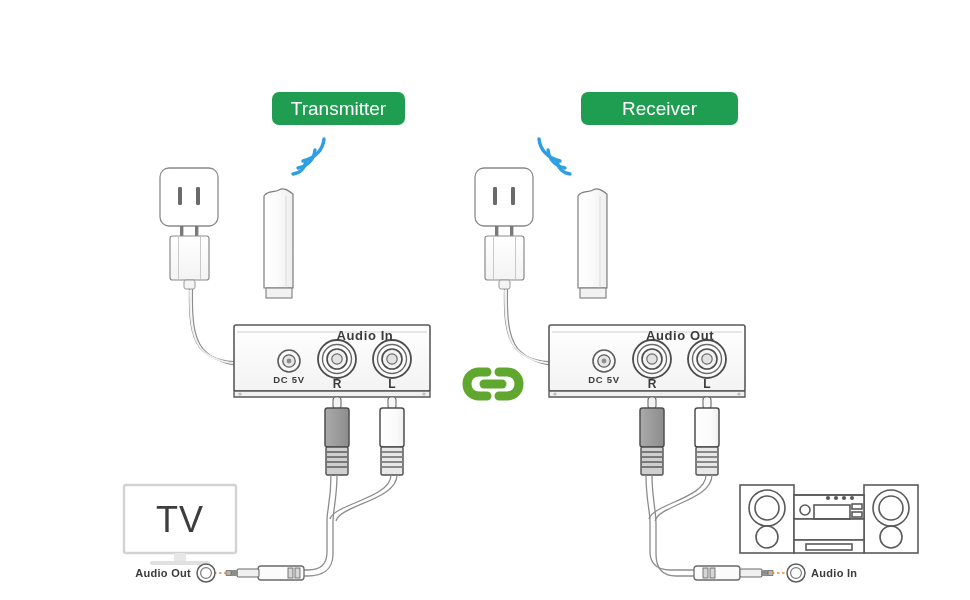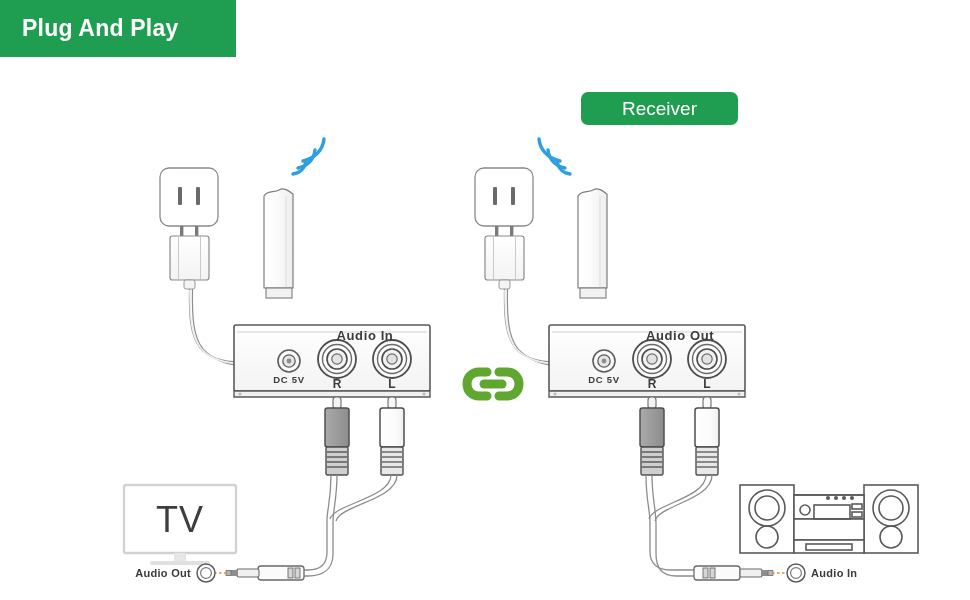--- a/index.html
+++ b/index.html
@@ -75,24 +75,24 @@
   .lbl-small { font-size: 9.5px; font-weight: bold; letter-spacing: 0.7px; }
   .lbl-rl { font-size: 12px; font-weight: bold; }
   .lbl-jack { font-size: 11px; font-weight: bold; letter-spacing: 0.3px; }
   .lbl-tv { font-size: 36px; fill: #3d3d3d; letter-spacing: 1px; }
 </style>
 </head>
 <body>
 
 <div id="stage">
 
-  <div class="banner">
-    <span class="banner-text">Plug And Play</span>
+
+  <div class="pill pill-tx">
+    <span>Transmitter</span>
   </div>
-
   <div class="pill pill-rx">
     <span>Receiver</span>
   </div>
 
   <svg class="art" viewBox="0 0 970 600">
     <defs>
       <linearGradient id="gradAnt" x1="0" y1="0" x2="1" y2="0">
         <stop offset="0%" stop-color="#ffffff"></stop>
         <stop offset="45%" stop-color="#fbfbfb"></stop>
         <stop offset="100%" stop-color="#eeeeee"></stop>

